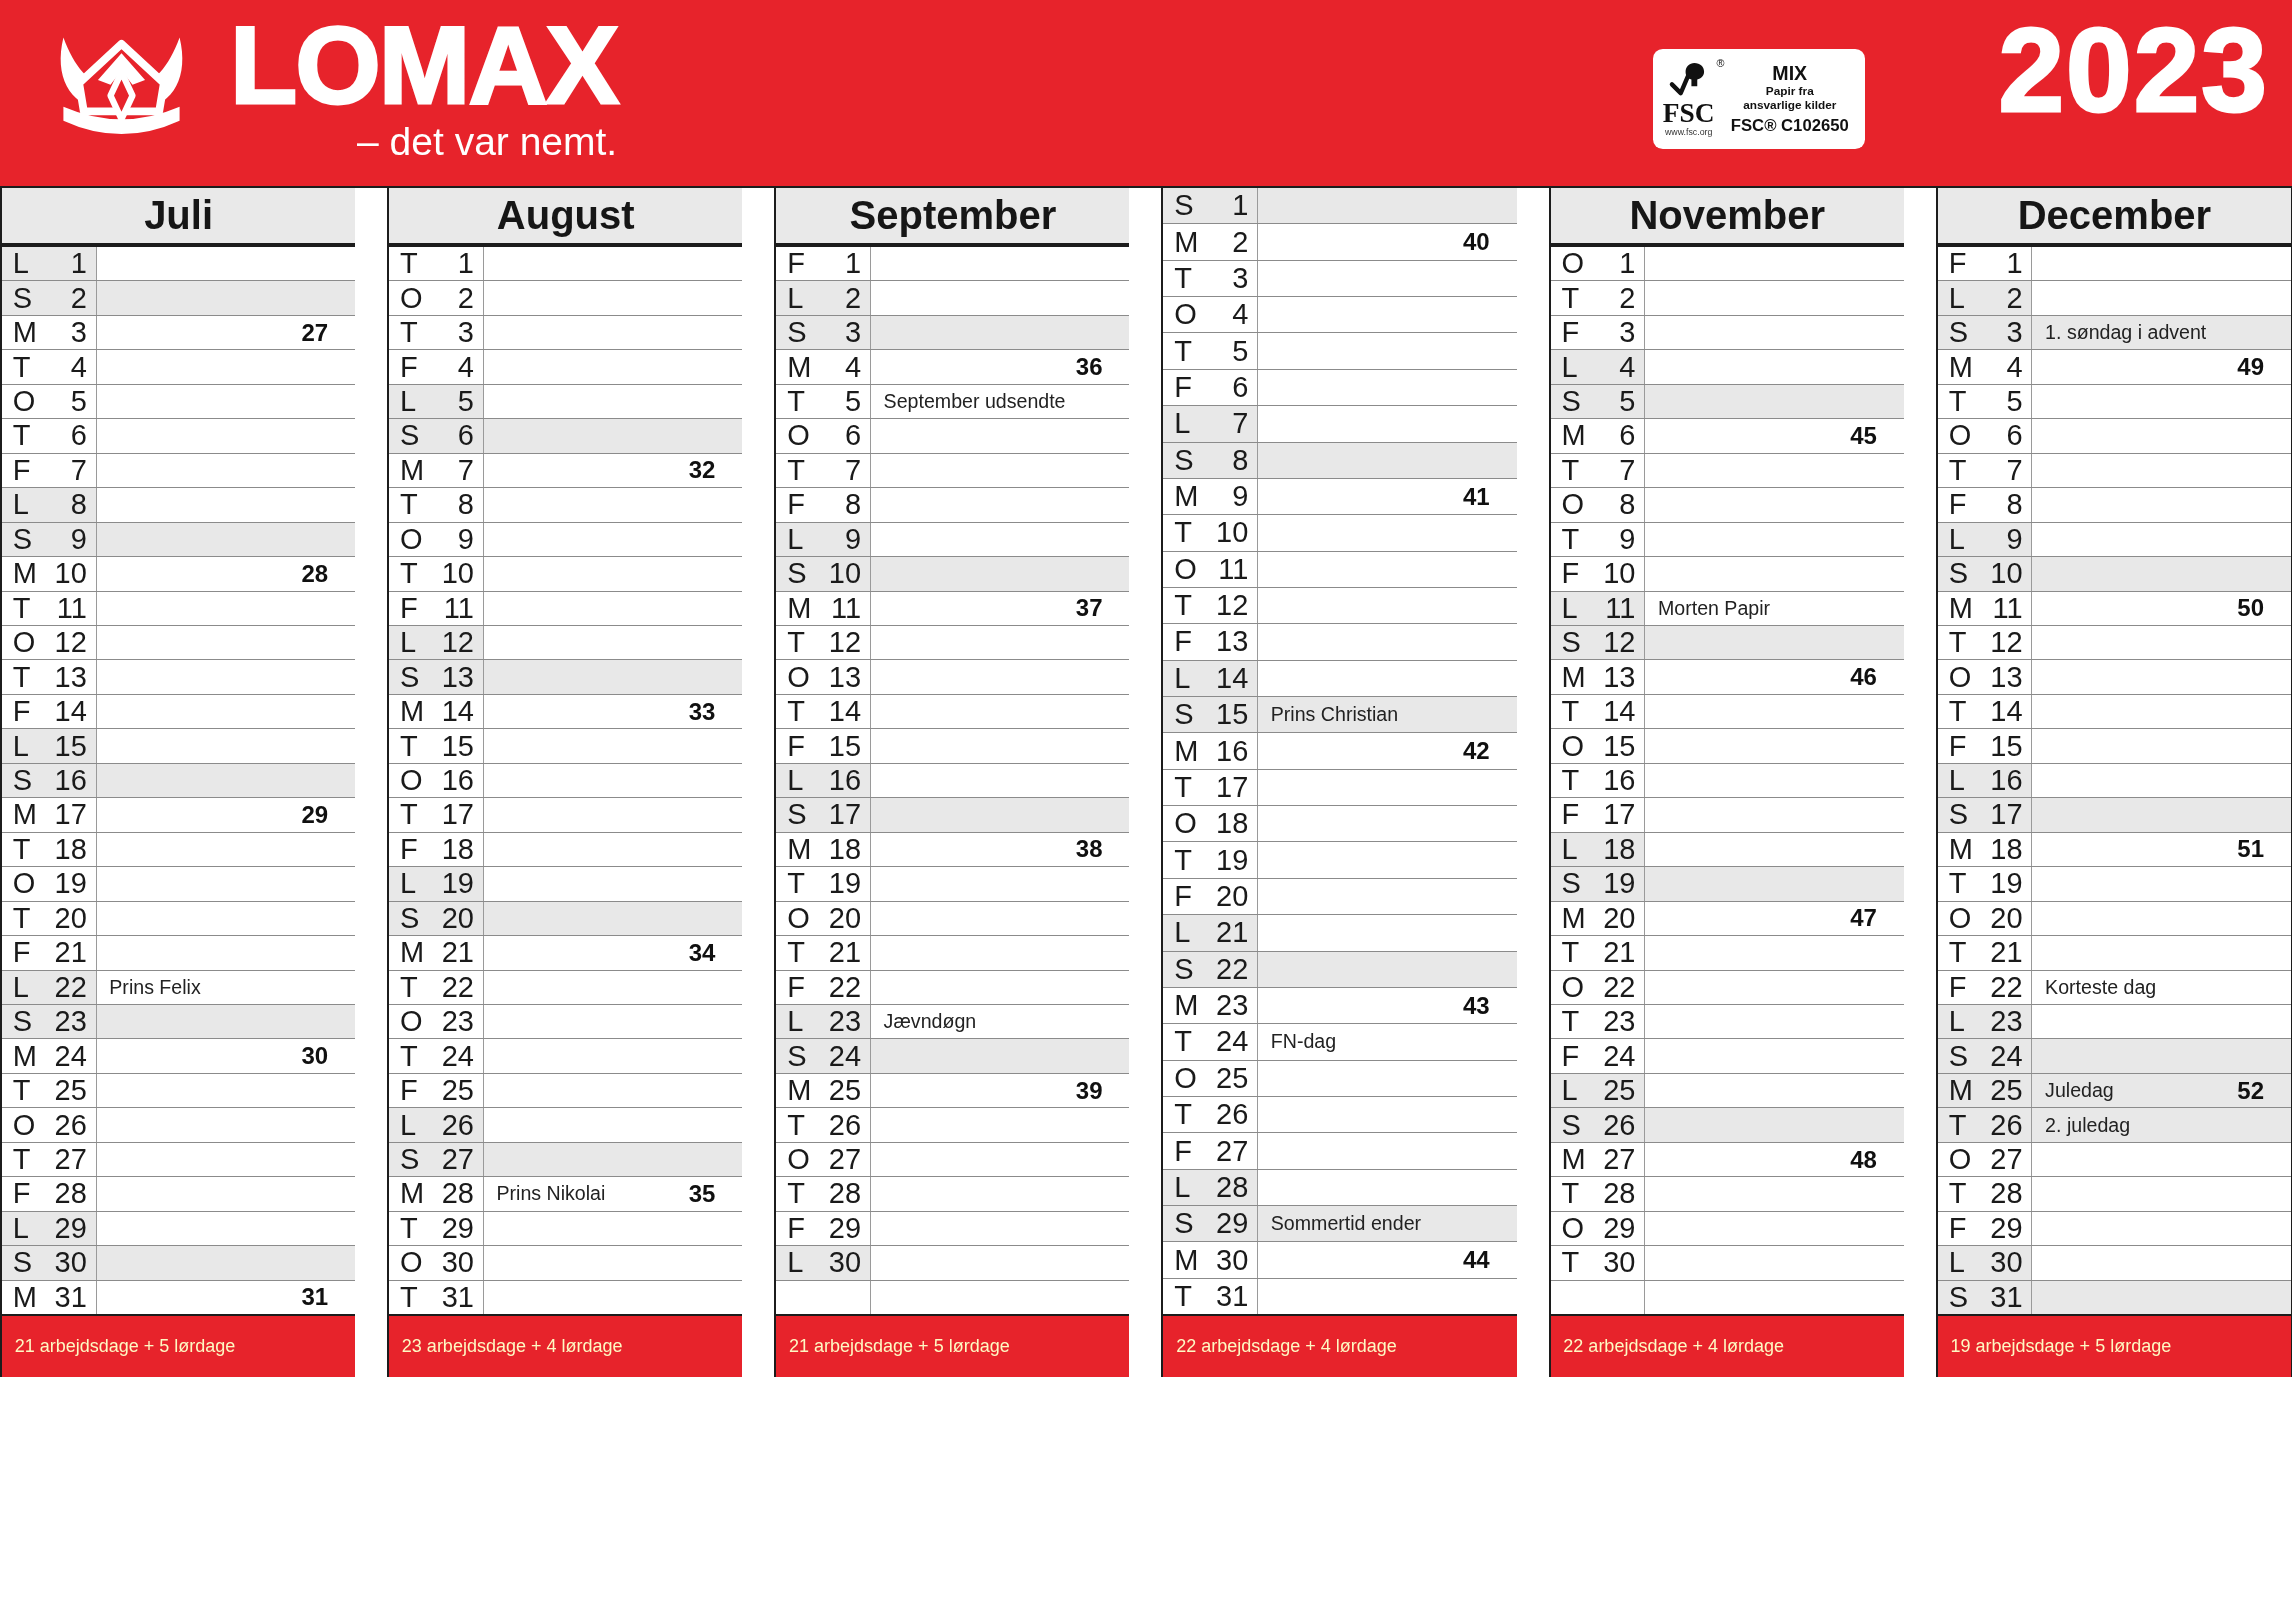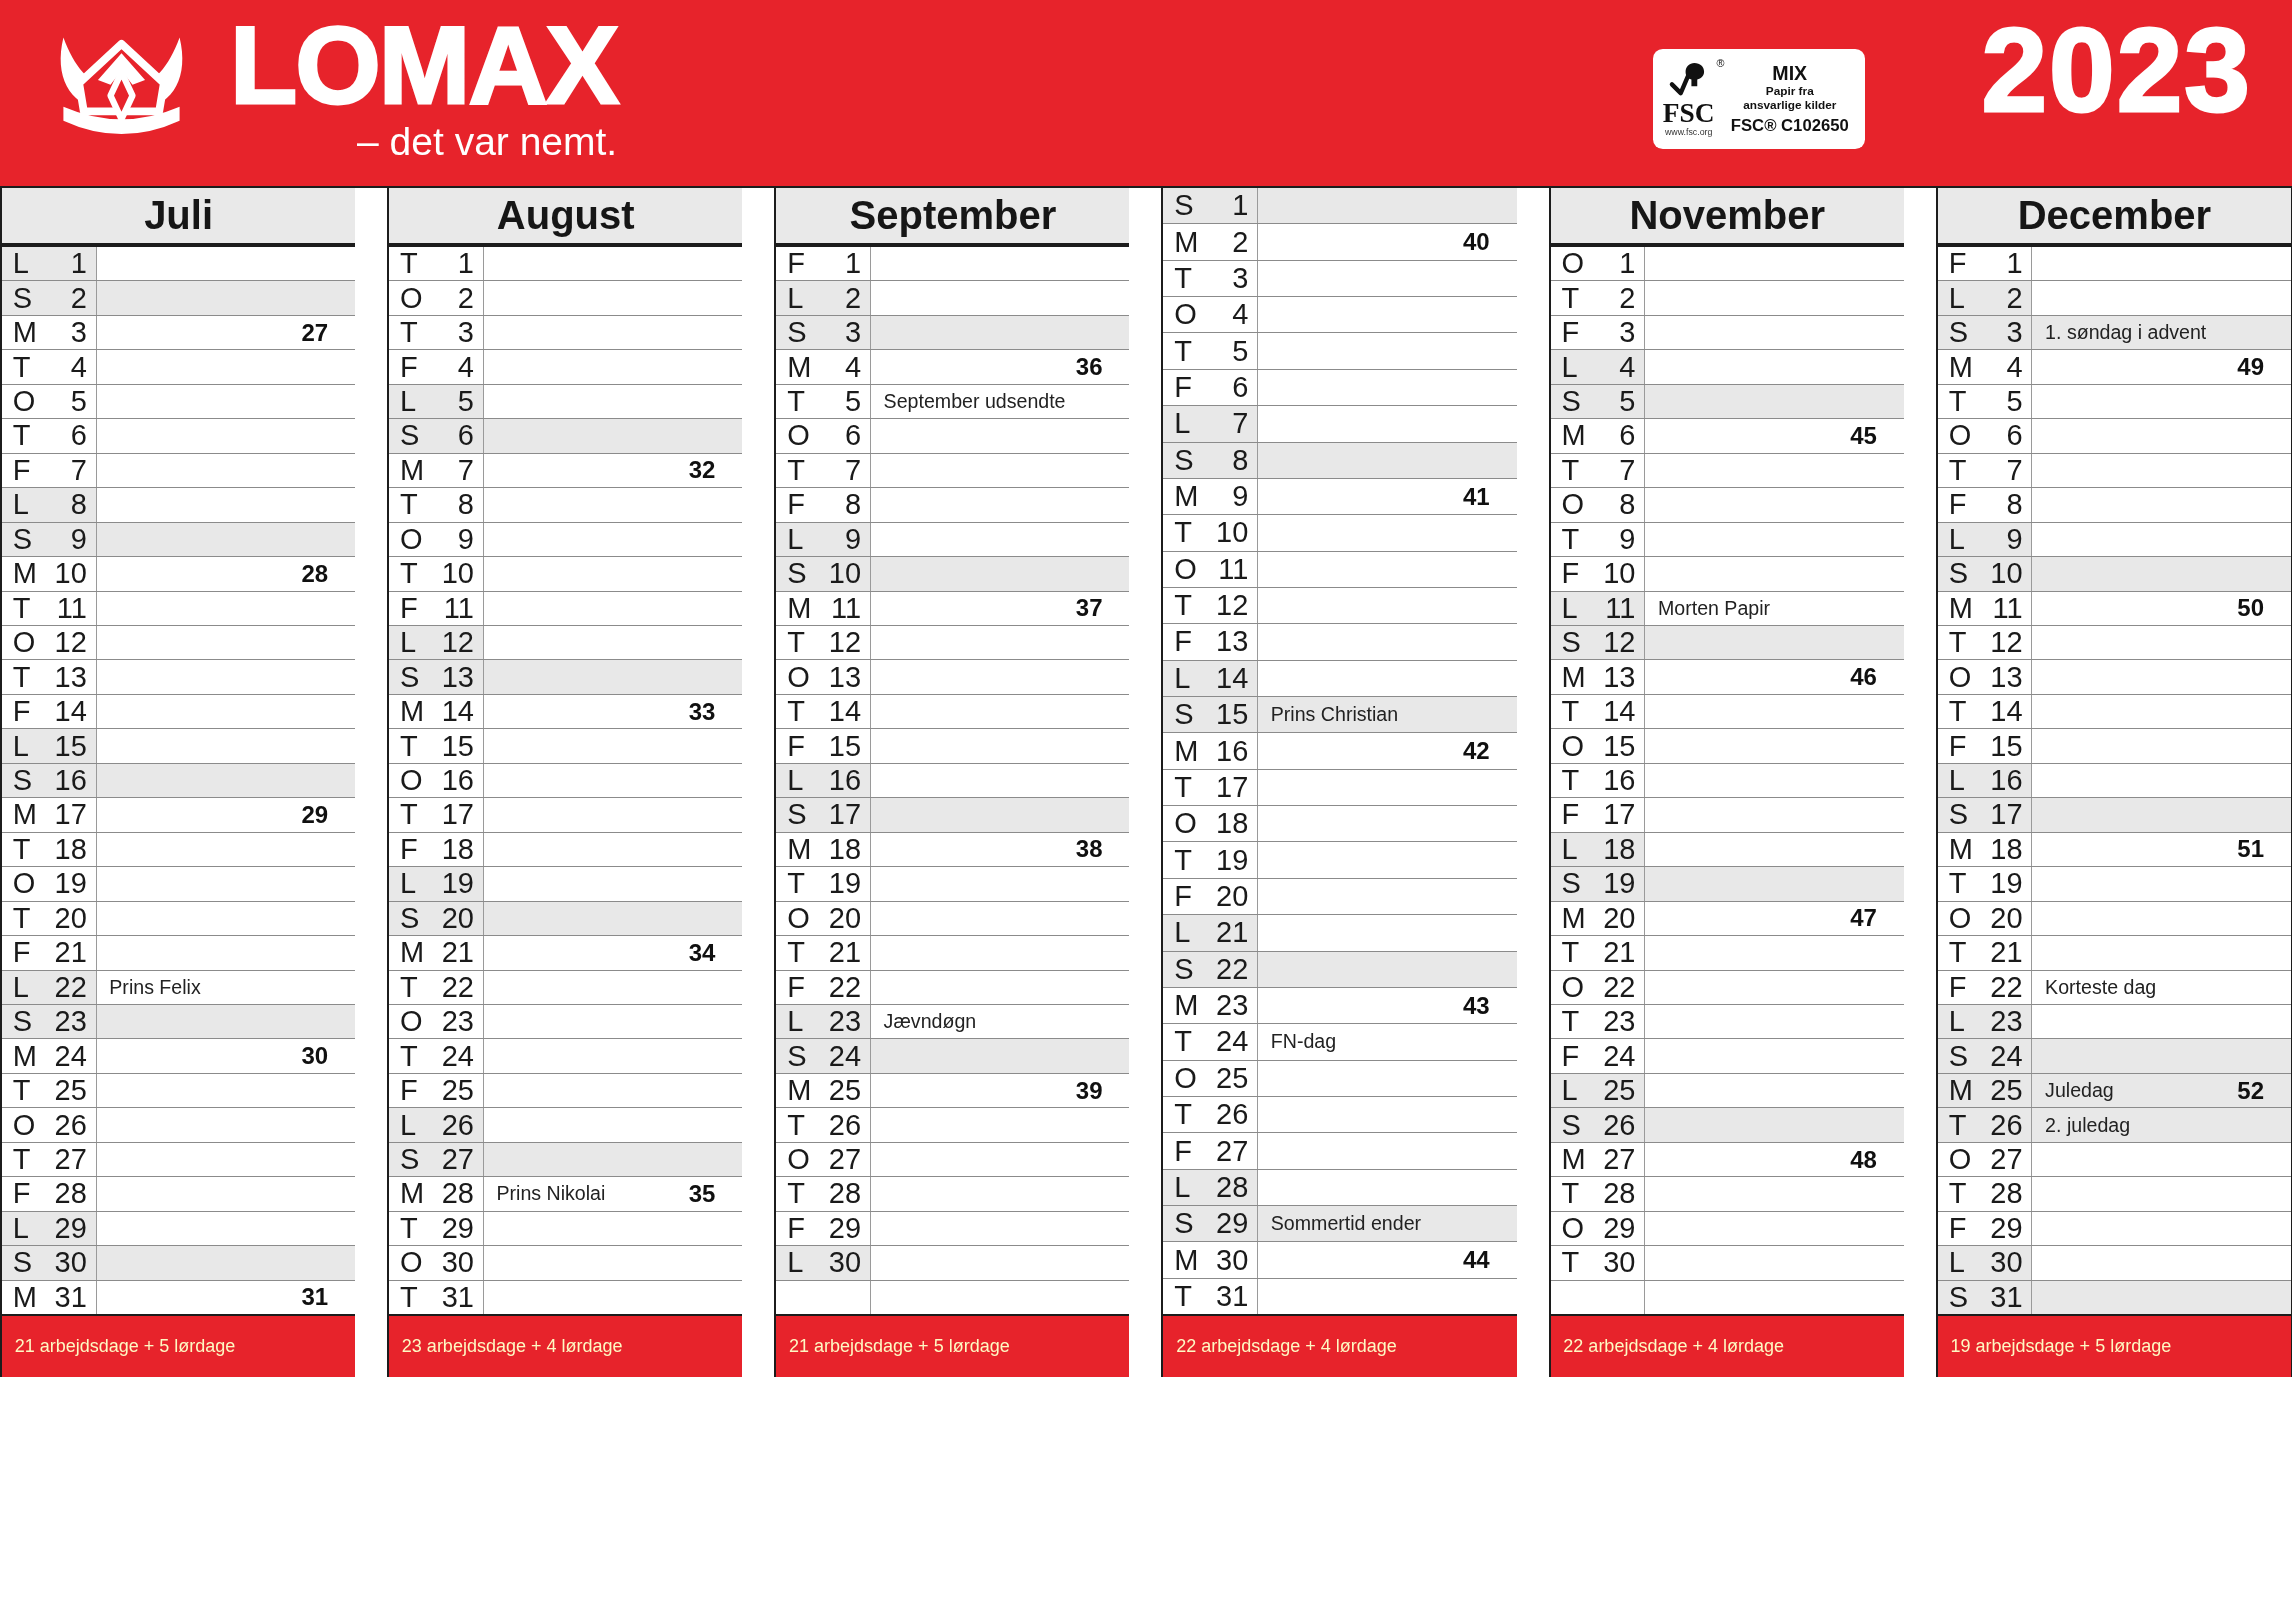--- a/index.html
+++ b/index.html
@@ -17,21 +17,21 @@
   .fsc{position:absolute;left:1653px;top:49px;width:212px;height:100px;background:#fff;border-radius:9.8px;
        display:flex;align-items:center;padding:5.9px 9.8px;box-sizing:border-box;gap:9.8px;}
   .fsc-left{display:flex;flex-direction:column;align-items:center;line-height:1;position:relative;}
   .fsc-reg{position:absolute;top:-2.9px;right:-9.8px;font-size:10.8px;color:#111;}
   .fsc-name{font-family:"Liberation Serif",serif;font-weight:bold;font-size:27.4px;color:#111;margin-top:2px;}
   .fsc-url{font-size:8.8px;color:#333;margin-top:1px;}
   .fsc-right{flex:1;text-align:center;color:#111;display:flex;flex-direction:column;justify-content:center;}
   .fsc-mix{font-weight:bold;font-size:19.6px;}
   .fsc-desc{font-size:11.8px;font-weight:bold;line-height:1.15;}
   .fsc-code{font-weight:bold;font-size:16.7px;margin-top:3.9px;}
-  .year{position:absolute;right:41px;top:2px;font-size:118px;font-weight:bold;color:#fff;letter-spacing:2px;-webkit-text-stroke:2.9px #fff;}
+  .year{position:absolute;right:24px;top:2px;font-size:118px;font-weight:bold;color:#fff;letter-spacing:2px;-webkit-text-stroke:2.9px #fff;}
 
   .calendar{height:1191px;display:grid;grid-template-columns:repeat(6,1fr);
             border-top:2.9px solid var(--black);border-right:2.9px solid var(--black);box-sizing:border-box;gap:32px;}
   .month-col{display:flex;flex-direction:column;border-left:2.9px solid var(--black);min-width:0;}
   .month-name{flex:0 0 55px;background:#e9e9e9;border-bottom:4.9px solid var(--black);
               display:flex;align-items:center;justify-content:center;
               font-size:40px;font-weight:bold;color:#161616;}
   .rows{flex:1;display:flex;flex-direction:column;min-height:0;}
   .day-row{flex:1 1 0;display:flex;border-bottom:1px solid var(--line);min-height:0;background:#fff;}
   .rows .day-row:last-child{border-bottom:none;}

